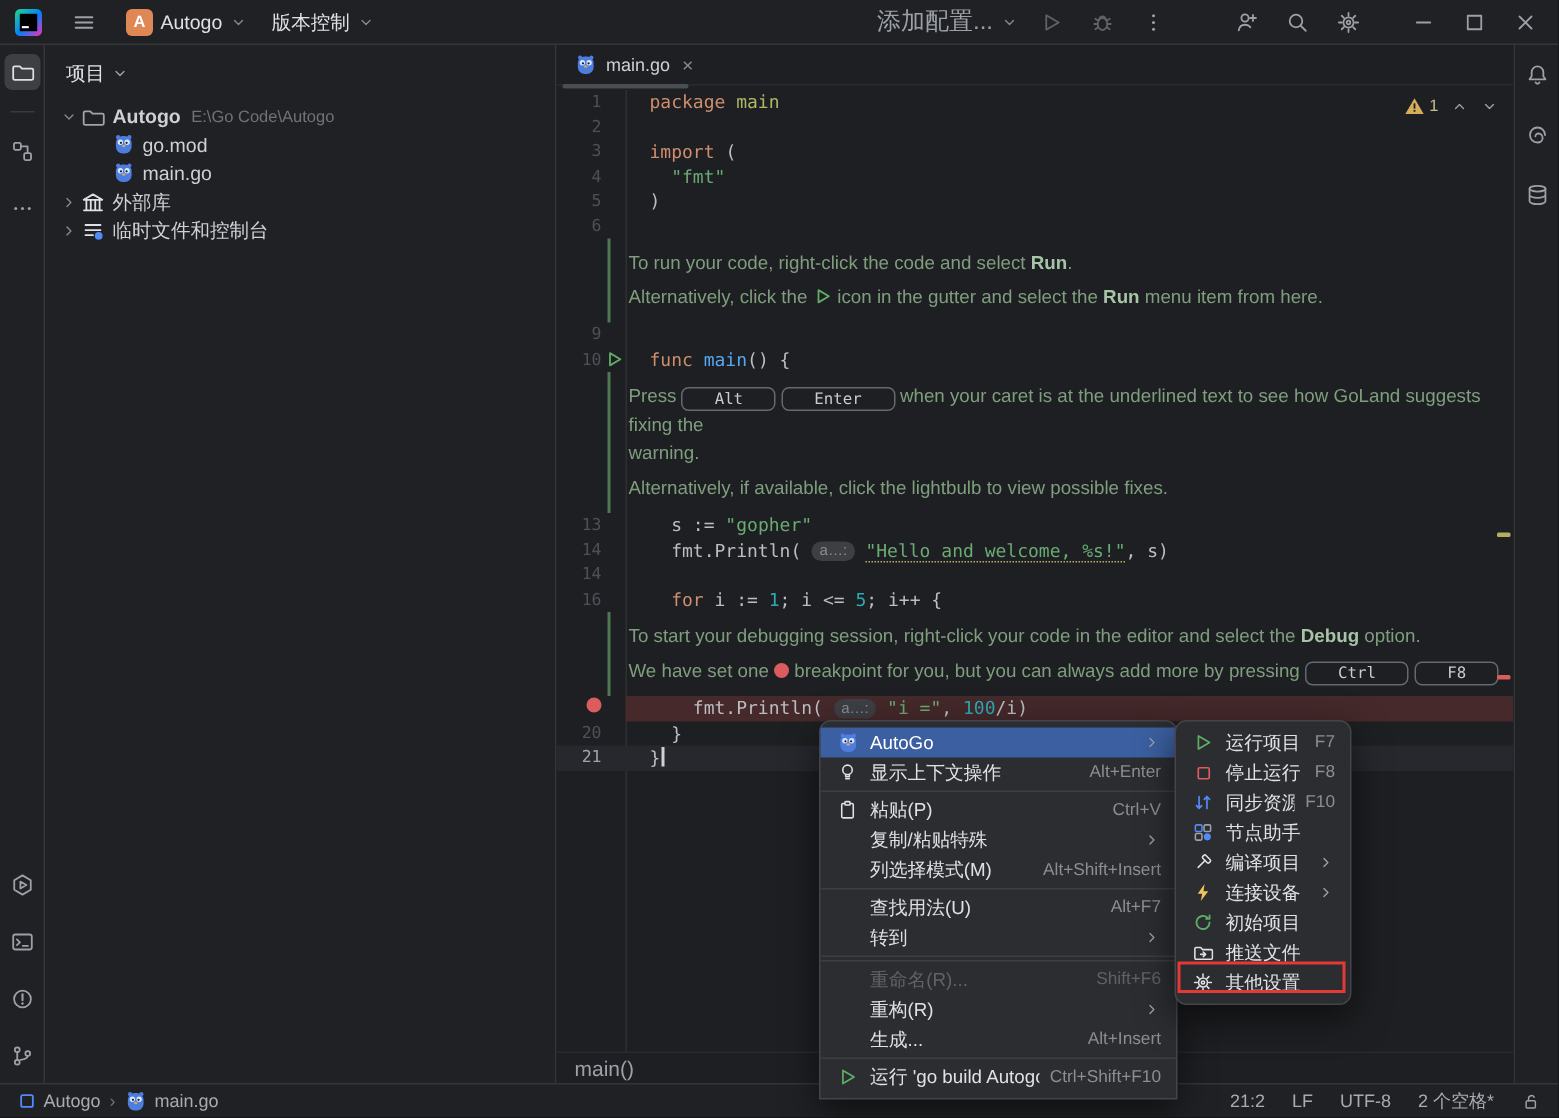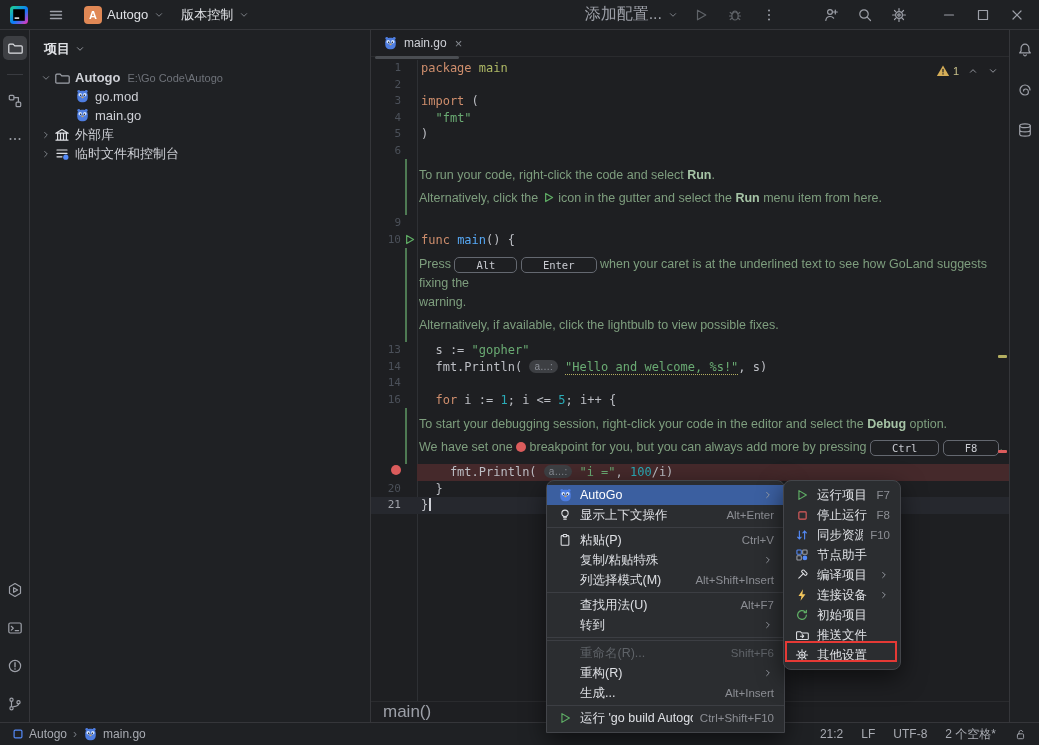--- a/index.html
+++ b/index.html
@@ -22,61 +22,61 @@
   
   #main-row{position:absolute;left:0;top:30px;right:0;bottom:23px;display:flex}
   #left-strip{width:30px;background:#1F2124;border-right:1px solid #35363A;display:flex;flex-direction:column;
               justify-content:space-between;align-items:center;padding:6px 0;box-sizing:border-box}
   .strip-grp{display:flex;flex-direction:column;align-items:center;gap:14px}
   .strip-btn{width:24px;height:24px;border-radius:5px;display:flex;align-items:center;justify-content:center;color:#9DA0A8}
   .strip-btn.active{background:#3D3F43;color:#DFE1E5}
   .strip-sep{width:16px;height:1px;background:#393B40}
   
   #project-panel{width:341px;background:#1F2124;border-right:1px solid #35363A;box-sizing:border-box;padding-top:6px}
-  #pp-header{display:flex;align-items:center;gap:4px;padding:4px 10px 10px 14px;font-weight:bold;color:#DFE1E5}
+  #pp-header{display:flex;align-items:center;gap:4px;padding:4px 10px 10px 14px;font-weight:normal;color:#DFE1E5}
   .tree-row{height:19px;display:flex;align-items:center;cursor:default;white-space:nowrap}
   .tree-row .chev{width:15px;display:flex;justify-content:center;color:#868A91}
   .tree-row .ticon{width:18px;display:flex;justify-content:center;margin-right:4px}
   .tree-label{color:#CED0D6}
   .tree-label.bold{font-weight:bold}
   .tree-path{color:#6F737A;margin-left:7px;font-size:11px}
   
   #editor{flex:1;position:relative;background:#1E1F22;min-width:0}
   #tabbar{height:26px;display:flex;align-items:center;border-bottom:1px solid #2A2B2E;position:relative}
   .tab{display:flex;align-items:center;gap:6px;padding:0 10px 0 12px;height:100%;color:#CED0D6;font-size:12px}
   .tab-close{color:#868A91;font-size:13px;margin-left:2px}
   #tab-thumb{position:absolute;left:4px;bottom:-3px;width:84px;height:3px;border-radius:2px;background:#4A4D52}
   #inspections{position:absolute;top:34px;right:10px;display:flex;align-items:center;gap:8px;color:#9DA0A8;font-size:11px;z-index:5}
   #insp-count{display:flex;align-items:center;gap:3px;color:#C8C08A}
   #code{position:absolute;left:0;top:30px;right:0;bottom:20px;overflow:hidden;
         font-family:"DejaVu Sans Mono","Liberation Mono",monospace;font-size:12px}
   #gutter-line{position:absolute;left:46px;top:0;bottom:0;width:1px;background:#2E3034}
   .cl{display:flex;height:16.5px;line-height:16.5px;position:relative}
   .cl .ln{width:30px;text-align:right;color:#4B5059;font-size:11px;flex:none}
   .cl .mk{width:16px;flex:none;display:flex;align-items:center;justify-content:center}
-  .cl .ct{flex:1;padding-left:4px;white-space:pre;position:relative}
+  .cl .ct{flex:1;padding-left:16px;white-space:pre;position:relative}
   .cl.bp .ct{background:#45292B}
   .cl.cur{background:#26282E}
   .cl.cur .ln{color:#A1A3AB}
   .bp-dot{width:10px;height:10px;border-radius:50%;background:#DB5C5C;display:inline-block;margin-left:4px}
   .kw{color:#CF8E6D}.pkg{color:#AEB865}.fn{color:#56A8F5}.str{color:#6AAB73}.num{color:#2AACB8}.pl{color:#BCBEC4}
   .stru{color:#6AAB73;border-bottom:1px dotted #B3AE60}
   .pill{display:inline-block;background:#3D3F43;color:#8A8E96;border-radius:8px;font-size:10px;line-height:13px;
         padding:0 5px;vertical-align:1px;font-family:"Liberation Sans",sans-serif}
   .caret{display:inline-block;width:1.5px;height:13px;background:#CED0D6;vertical-align:-2px;margin-left:1px}
   .hint{margin-left:34px;border-left:2px solid #4E7A53;padding:7px 0 7px 12px;
         font-family:"Liberation Sans",sans-serif;font-size:12.5px;color:#7E9E7E}
   .hint p{margin:0 0 4px 0;line-height:19px}
   .hint p:last-child{margin-bottom:0}
   .hb{color:#A6C4A6;font-weight:bold}
   .key{display:inline-block;border:1px solid #646870;border-radius:5px;padding:0 21px;font-family:"DejaVu Sans Mono",monospace;
        font-size:10.5px;line-height:14px;color:#C9CBD1;vertical-align:-1px}
   .hint-inline-ic{display:inline-block;vertical-align:-2px}
   #breadcrumbs{position:absolute;left:0;bottom:0;right:0;height:20px;border-top:1px solid #2A2B2E;background:#1E1F22;
-               display:flex;align-items:center;padding-left:12px;font-size:17px;color:#9DA0A8}
+               display:flex;align-items:center;padding-left:12px;font-size:14px;color:#9DA0A8}
   .stripe-tick{position:absolute;right:2px;width:9px;height:3px;border-radius:1px;z-index:4}
   
   #right-strip{width:30px;background:#1F2124;border-left:1px solid #35363A;display:flex;flex-direction:column;
                align-items:center;padding-top:8px;gap:16px;box-sizing:border-box}
   
   #statusbar{position:absolute;left:0;bottom:0;right:0;height:23px;background:#1F2124;border-top:1px solid #35363A;
              display:flex;align-items:center;justify-content:space-between;padding:0 12px;box-sizing:border-box;
              font-size:12px;color:#A8ABB2}
   #sb-left{display:flex;align-items:center;gap:6px}
   #sb-right{display:flex;align-items:center;gap:18px}

